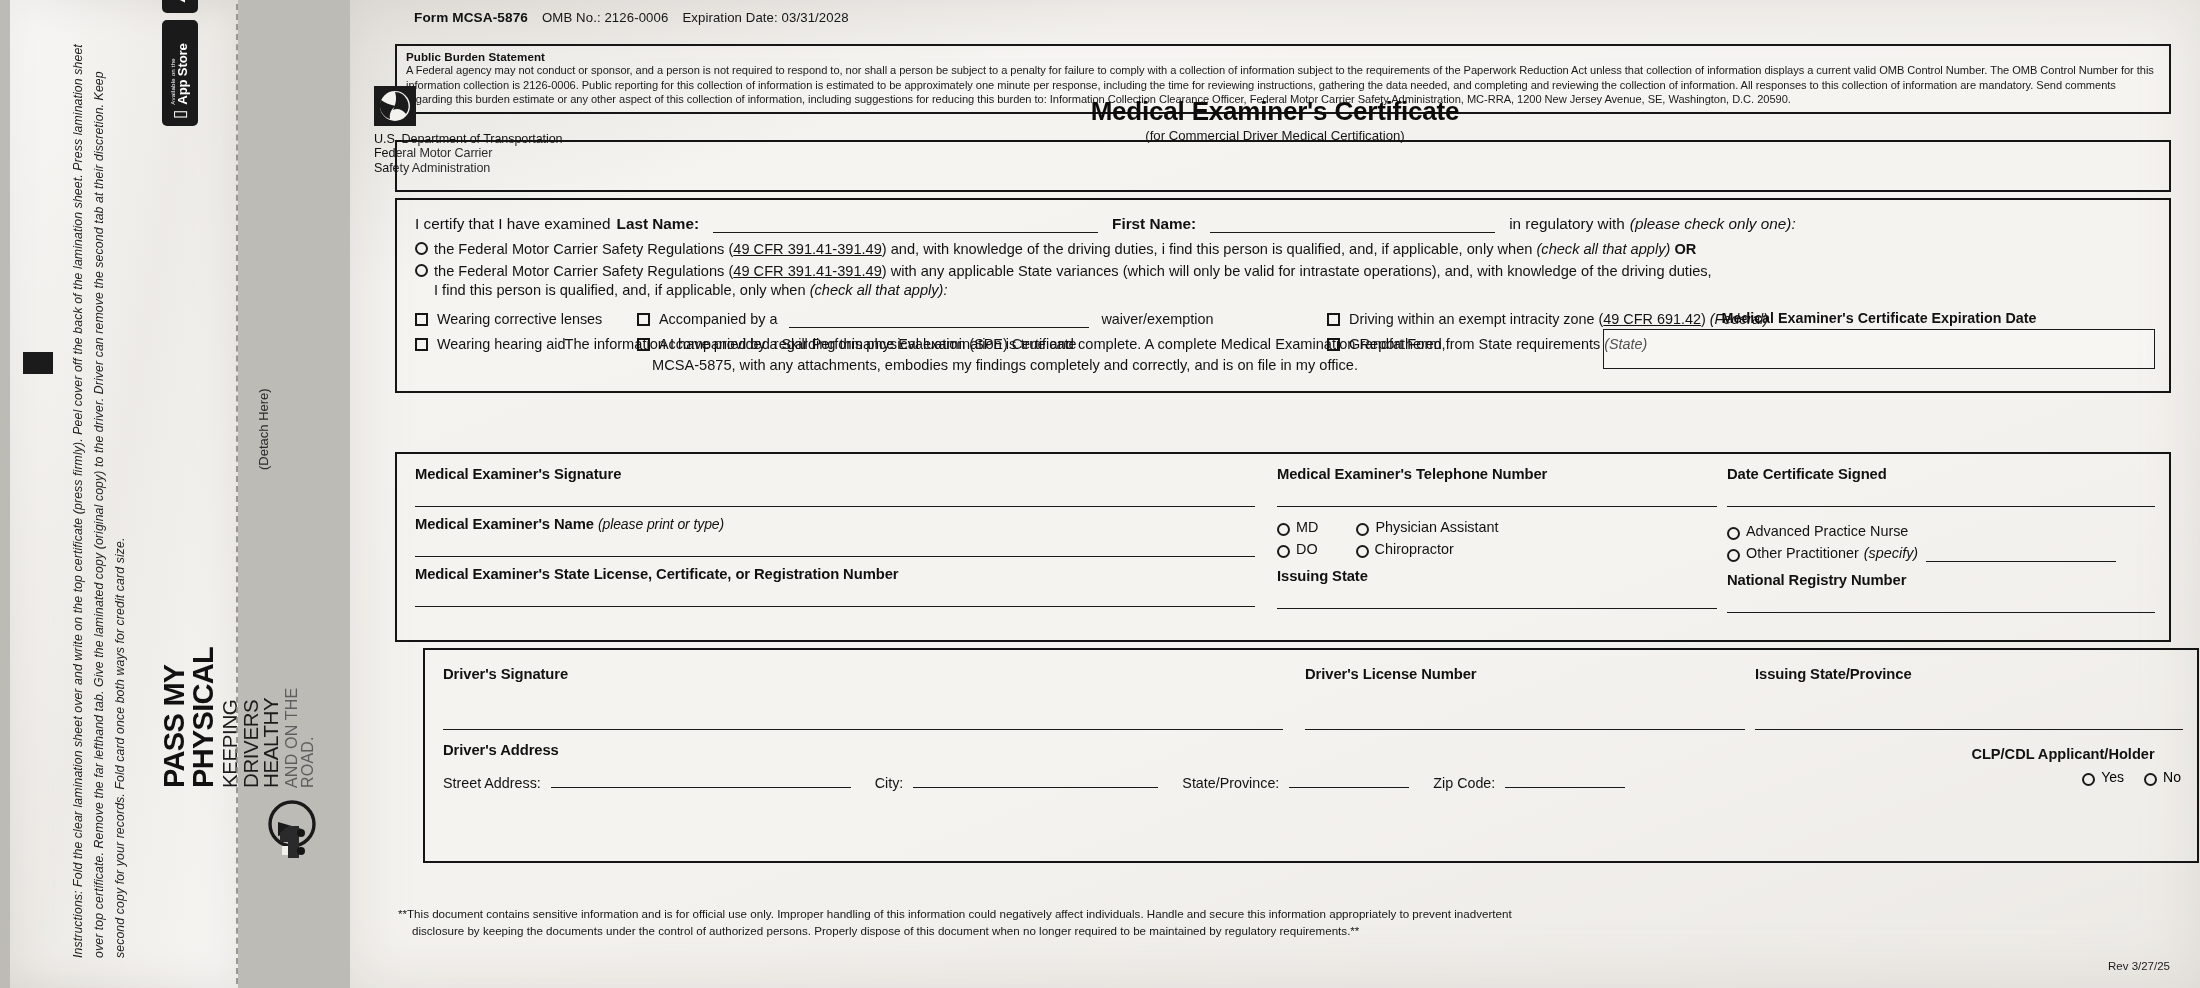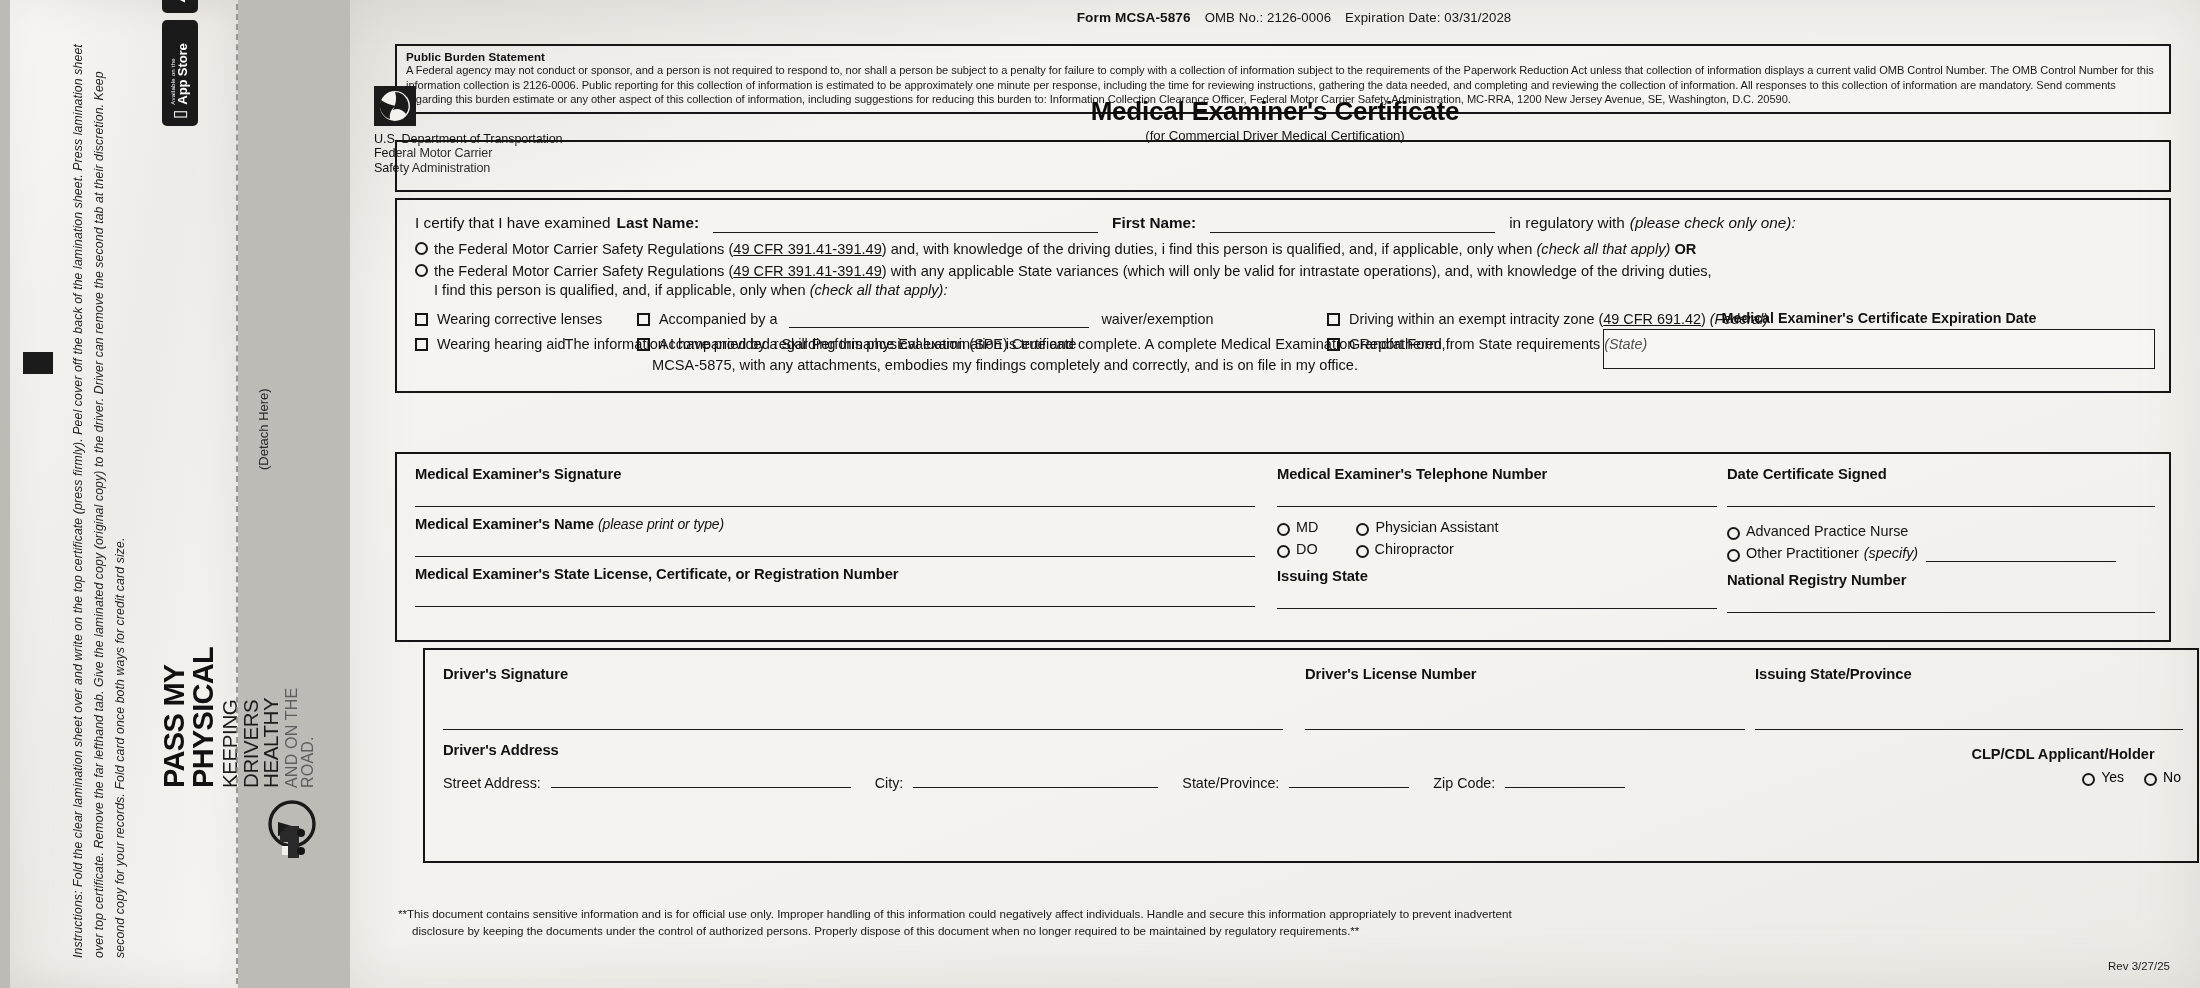--- a/index.html
+++ b/index.html
@@ -117,21 +117,21 @@
     background: #f4f2ee;
     box-shadow: inset 0 0 60px rgba(170,166,158,.28);
   }
   #sheet:before {
     content:""; position:absolute; inset:0;
     background: linear-gradient(160deg, rgba(190,187,180,.30) 0%, rgba(255,255,255,.05) 18%, rgba(255,255,255,0) 60%, rgba(200,197,190,.18) 100%);
     pointer-events:none;
   }
   #sheet-inner { position: relative; z-index: 2; padding: 0 26px; }
 
-  .row-top { display: flex; justify-content: center; align-items: flex-start; padding-top: 10px; margin-left: 38px; }
+  .row-top { display: flex; justify-content: flex-start; align-items: flex-start; padding-top: 10px; margin-left: 38px; }
   #form-no { font-size: 13.6px; font-weight: bold; color: #111; letter-spacing: .1px; }
   #omb-line { font-size: 13.2px; color: #161616; letter-spacing: .1px; }
   #omb-line span { margin-left: 14px; }
 
   
   #burden-box {
     position: absolute;
     left: 45px; top: 44px;
     width: 1776px;
     border: 2px solid #161616;
@@ -157,21 +157,21 @@
     width: 1776px;
     border: 2px solid #141414;
     background: rgba(255,255,255,.10);
   }
   #panel-a { top: 140px; height: 52px; }
   #panel-b { top: 198px; height: 195px; padding: 14px 18px 0 18px; }
   #panel-c { top: 452px; height: 190px; }
   #panel-d { top: 648px; height: 215px; margin-left: 28px; }
 
   
-  .certify-line { display: flex; align-items: flex-start; font-size: 15.3px; color: #111; }
+  .certify-line { display: flex; align-items: center; font-size: 15.3px; color: #111; }
   .lbl-bold { font-weight: bold; }
   .rule { border-bottom: 1.6px solid #1a1a1a; display: inline-block; }
   .ital { font-style: italic; }
 
   .radio {
     display: inline-block; width: 13px; height: 13px;
     border: 2px solid #1a1a1a; border-radius: 50%;
     flex: none; margin-right: 6px; position: relative; top: 2px;
   }
   .cbox {

